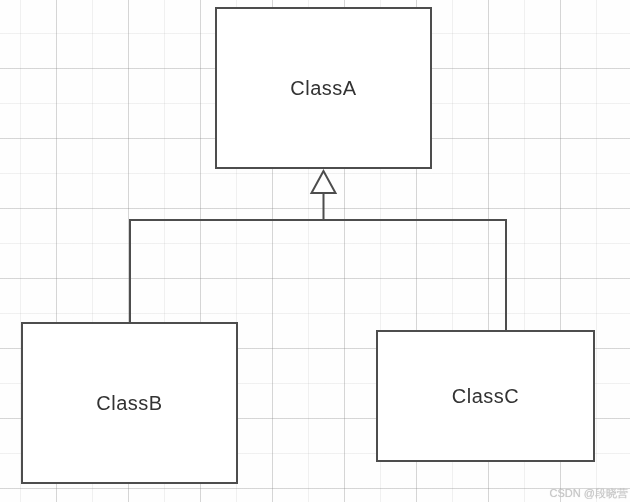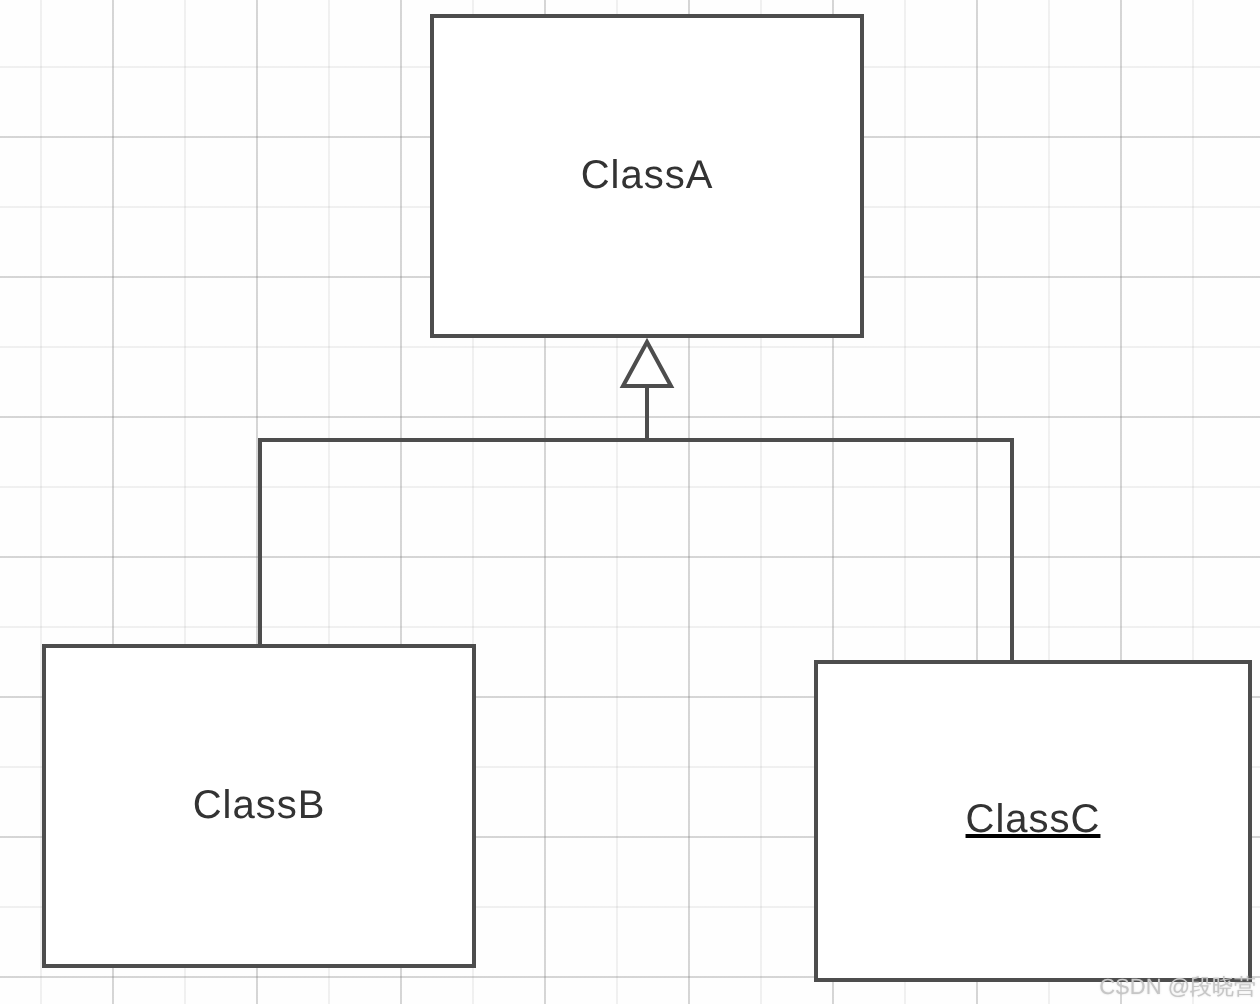--- a/index.html
+++ b/index.html
@@ -43,21 +43,21 @@
     align-items: center;
     justify-content: center;
   }
   .class-box .label {
     font-size: 20px;
     color: #333333;
     letter-spacing: 0.5px;
   }
   #class-a { left: 215px; top: 7px;   width: 217px; height: 162px; }
   #class-b { left: 21px;  top: 322px; width: 217px; height: 162px; }
-  #class-c { left: 407px; top: 330px; width: 219px; height: 161px; text-decoration: underline; }
+  #class-c { left: 376px; top: 330px; width: 219px; height: 132px; }
   .watermark {
     position: absolute;
     right: 2px;
     bottom: 1px;
     font-size: 11px;
     color: #c6c6c6;
     text-shadow: 0 0 1px rgba(150,150,150,0.35);
     white-space: nowrap;
     z-index: 5;
     margin-left: 14px;

